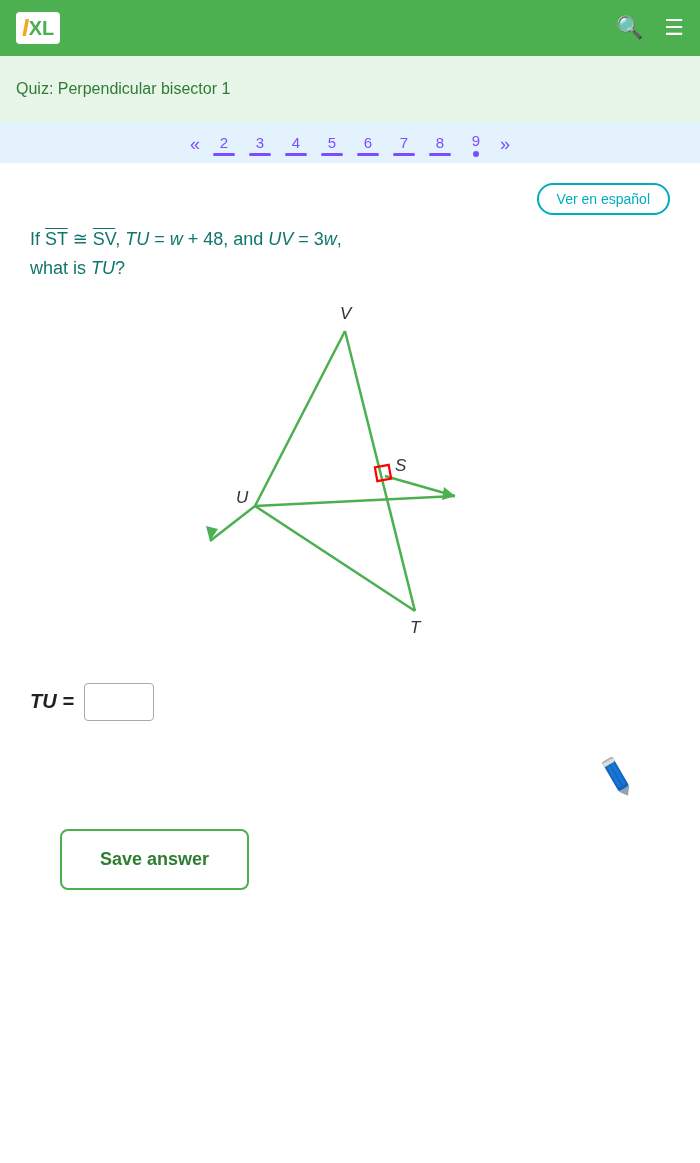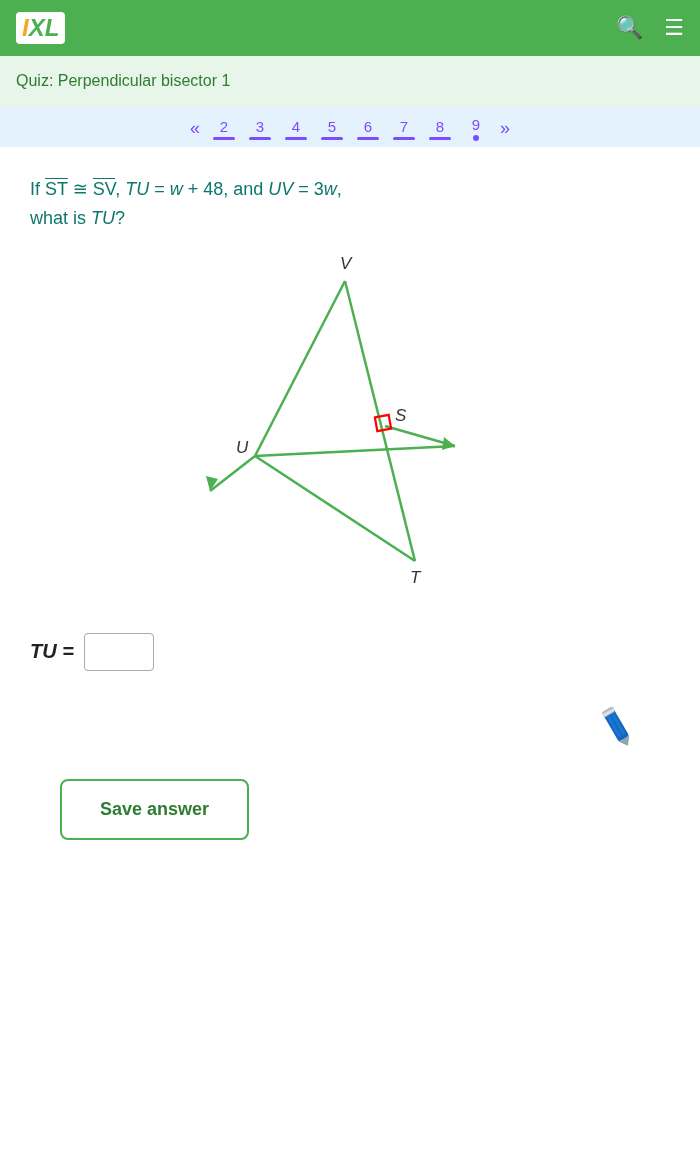--- a/index.html
+++ b/index.html
@@ -15,31 +15,31 @@
       height: 56px;
     }
     .logo {
       display: flex;
       align-items: center;
       background: #fff;
       padding: 2px 6px;
       border-radius: 4px;
     }
     .logo-i { color: #f5a623; font-weight: 900; font-size: 24px; font-style: italic; }
-    .logo-xl { color: #4caf50; font-weight: 900; font-size: 24px; font-style: italic; }
+    .logo-xl { color: #4caf50; font-weight: 900; font-size: 20px; }
     .header-icons { display: flex; gap: 20px; align-items: center; }
     .header-icon { color: #fff; font-size: 22px; cursor: pointer; }
 
     
     .quiz-bar {
       background: #e8f5e9;
       display: flex;
       align-items: flex-start;
       justify-content: space-between;
-      padding: 16px 16px;
+      padding: 24px 16px;
     }
     .quiz-title { color: #2e7d32; font-size: 16px; font-weight: 500; }
     .submit-btn {
       background: #00897b;
       color: #fff;
       border: none;
       border-radius: 6px;
       padding: 10px 28px;
       font-size: 17px;
       font-weight: 600;
@@ -197,20 +197,21 @@
     <div class="page-line"></div>
   </div>
   <div class="page-item">
     <span class="page-num">9</span>
     <div class="page-dot"></div>
   </div>
   <span class="page-nav">»</span>
 </div>
 
 <div class="content">
+  <button class="lang-btn">Ver en español</button>
 
   <div class="question-text">
     <span>If <span class="overline">ST</span> ≅ <span class="overline">SV</span></span><span>, <i>TU</i> = <i>w</i> + 48, and <i>UV</i> = 3<i>w</i>,</span><br>
     <span>what is <i>TU</i>?</span>
   </div>
 
   <div class="diagram">
     <svg width="300" height="360" viewBox="0 0 300 360">
 
       <line x1="55" y1="205" x2="10" y2="240" stroke="#4caf50" stroke-width="2.5"></line>

